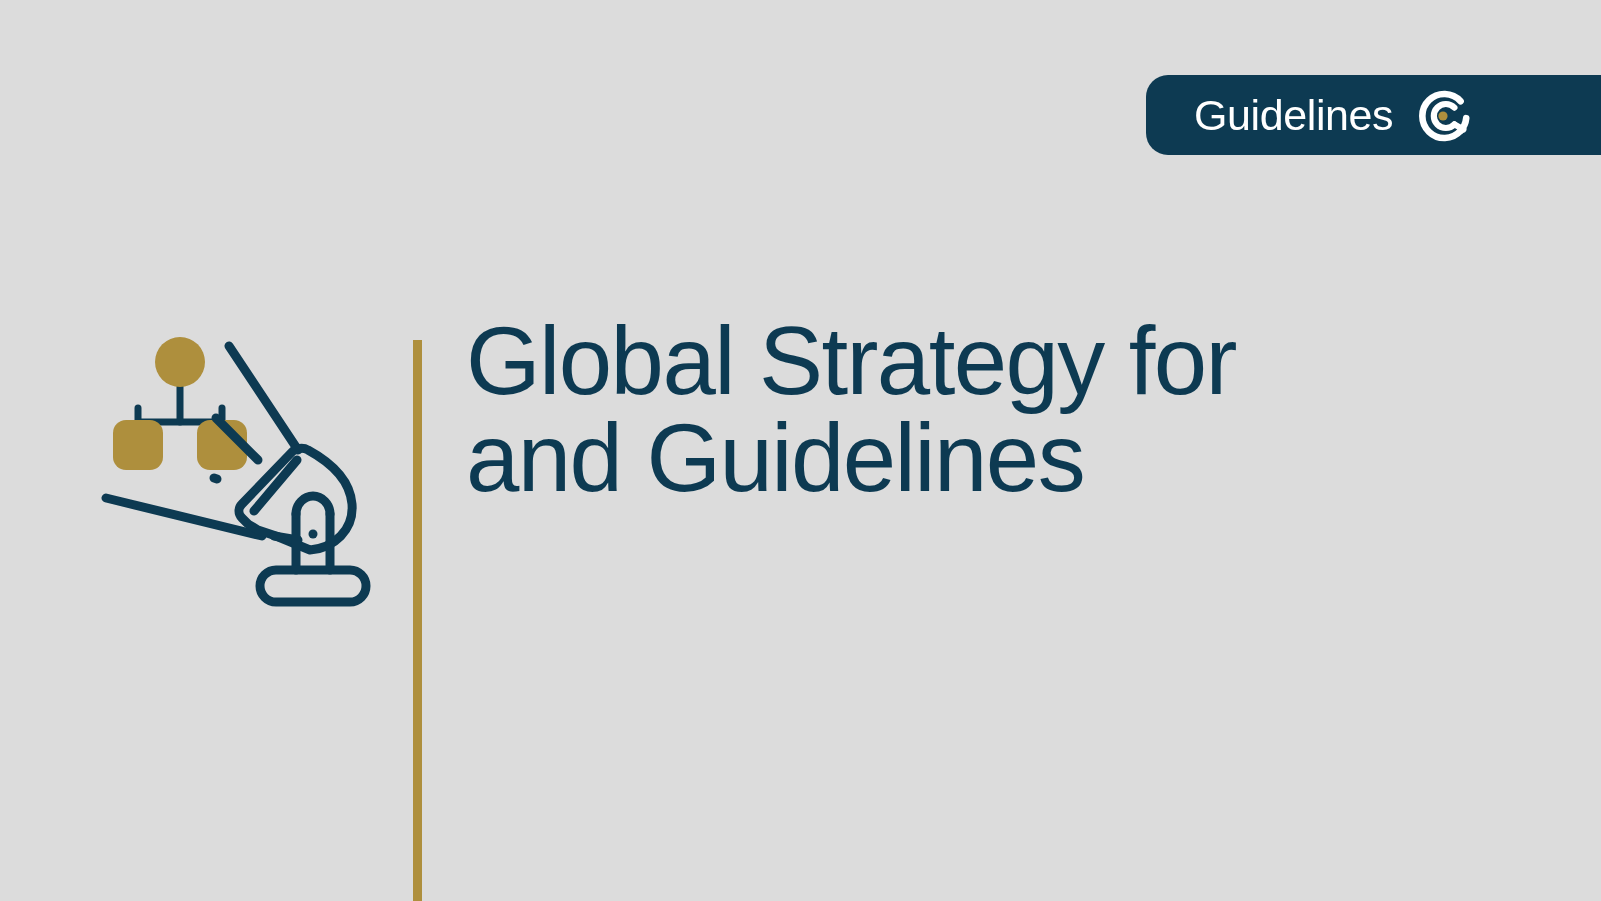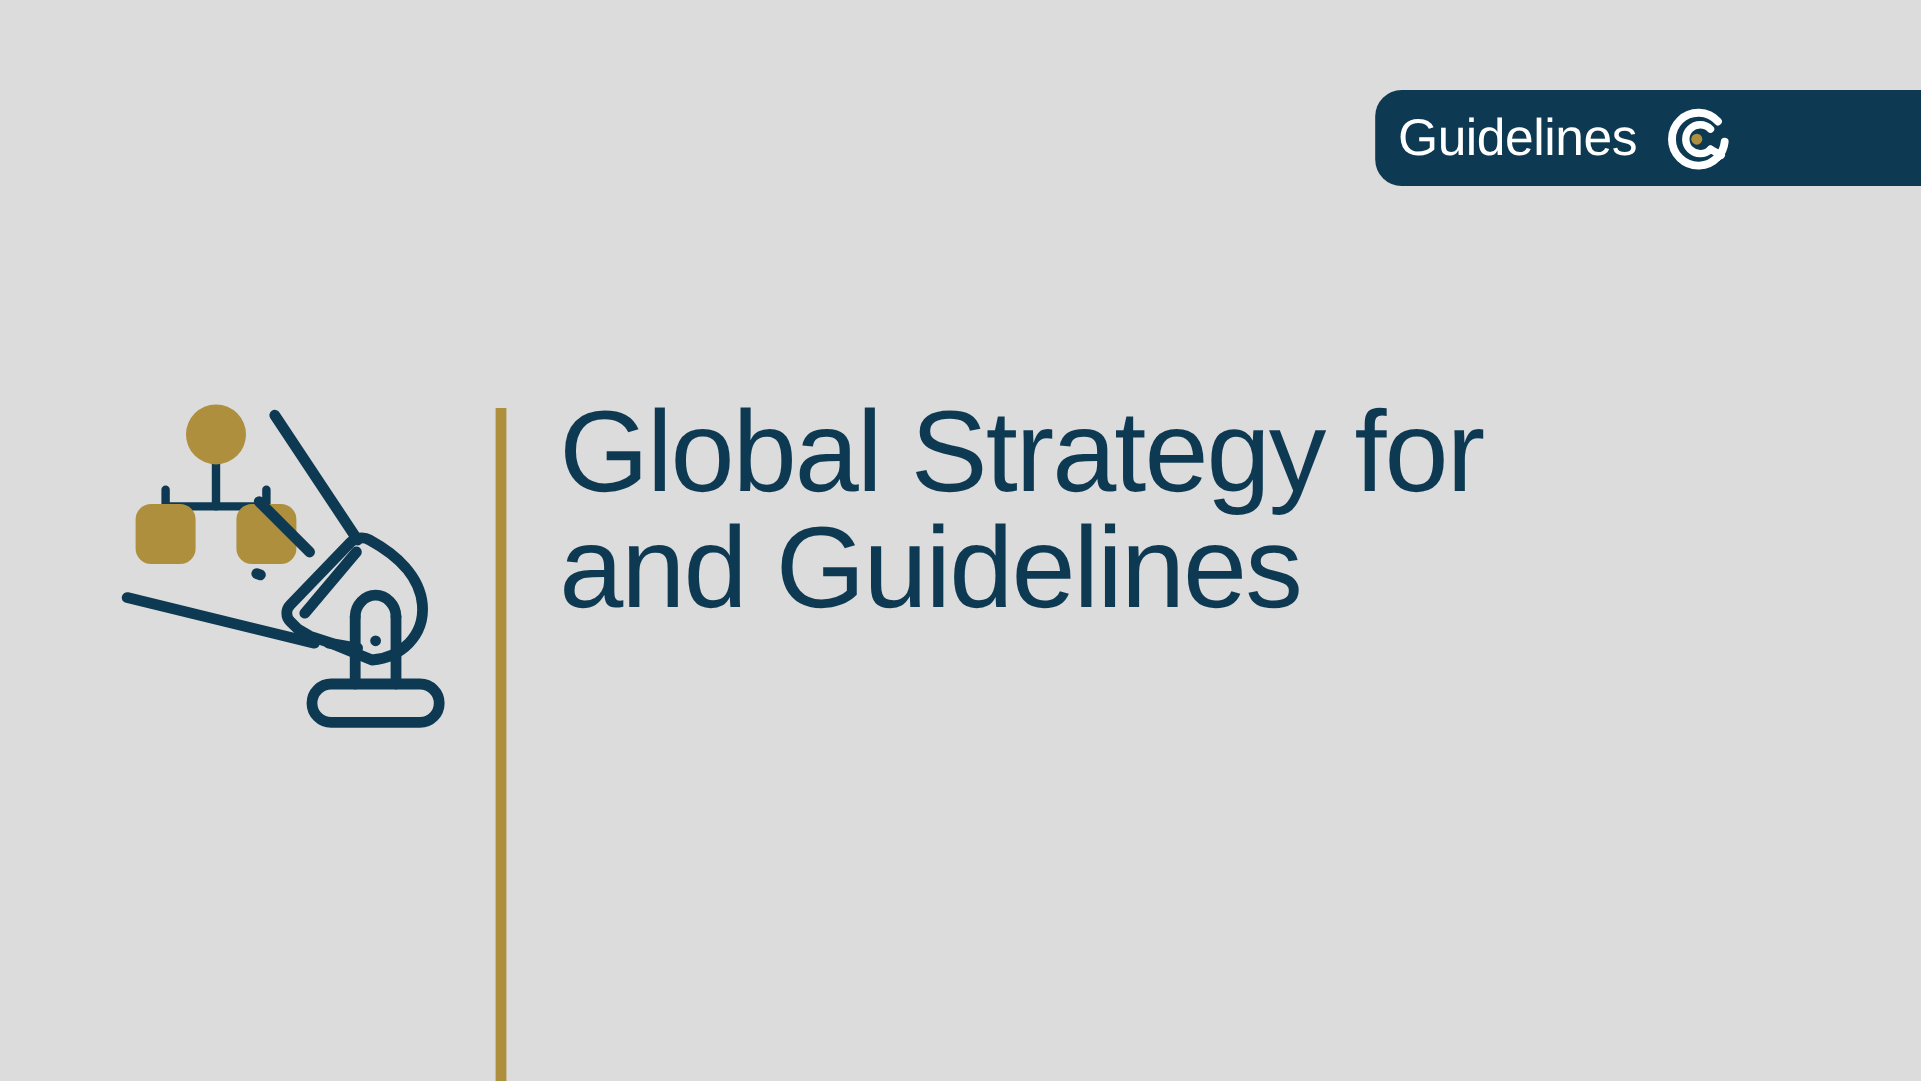--- a/index.html
+++ b/index.html
@@ -25,21 +25,21 @@
     position: absolute;
     top: 75px;
     left: 1146px;
     right: 0;
     height: 80px;
     background: #0d3a52;
     border-radius: 22px 0 0 22px;
     display: flex;
     align-items: center;
     gap: 22px;
-    padding-left: 19px;
+    padding-left: 48px;
     box-sizing: border-box;
   }
   .brand-badge-text {
     color: #ffffff;
     font-size: 43px;
     line-height: 1;
     letter-spacing: -0.4px;
     font-weight: 400;
     white-space: nowrap;
   }
@@ -74,21 +74,21 @@
     top: 340px;
     width: 9px;
     height: 561px;
     background: #ae8f3d;
   }
 
   
   .title-block {
     position: absolute;
     left: 466px;
-    top: 328px;
+    top: 312px;
     width: 1010px;
   }
   .title-line {
     color: #0d3a52;
     font-size: 96px;
     line-height: 97px;
     font-weight: 400;
     letter-spacing: -1.6px;
     white-space: nowrap;
   }

